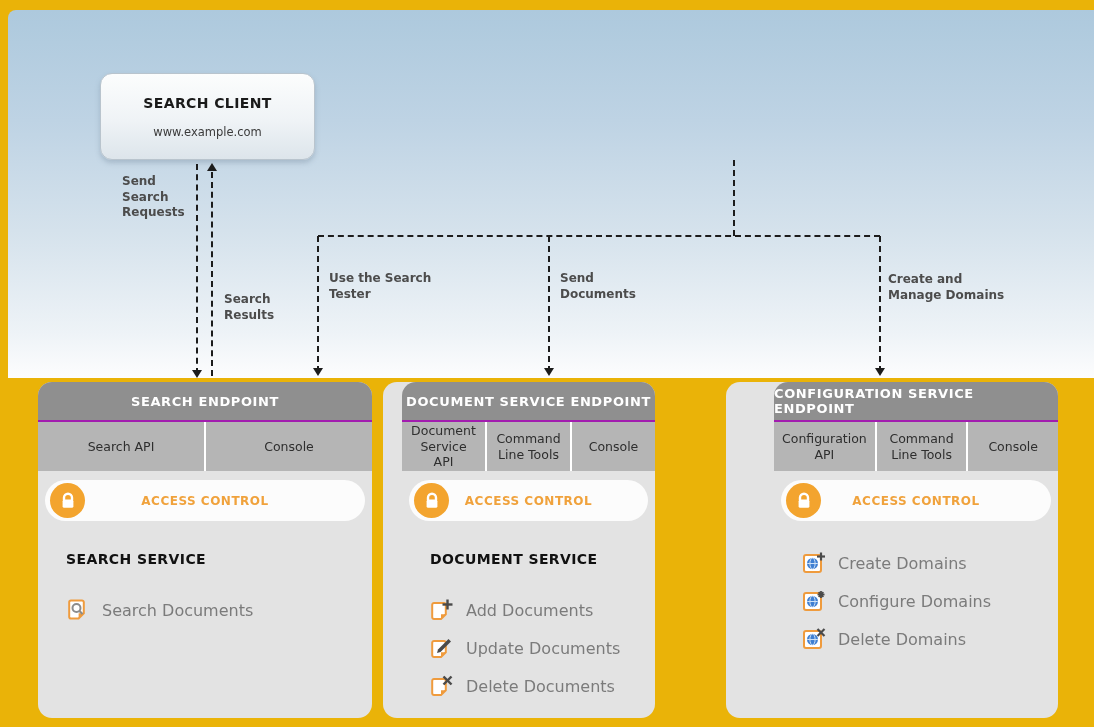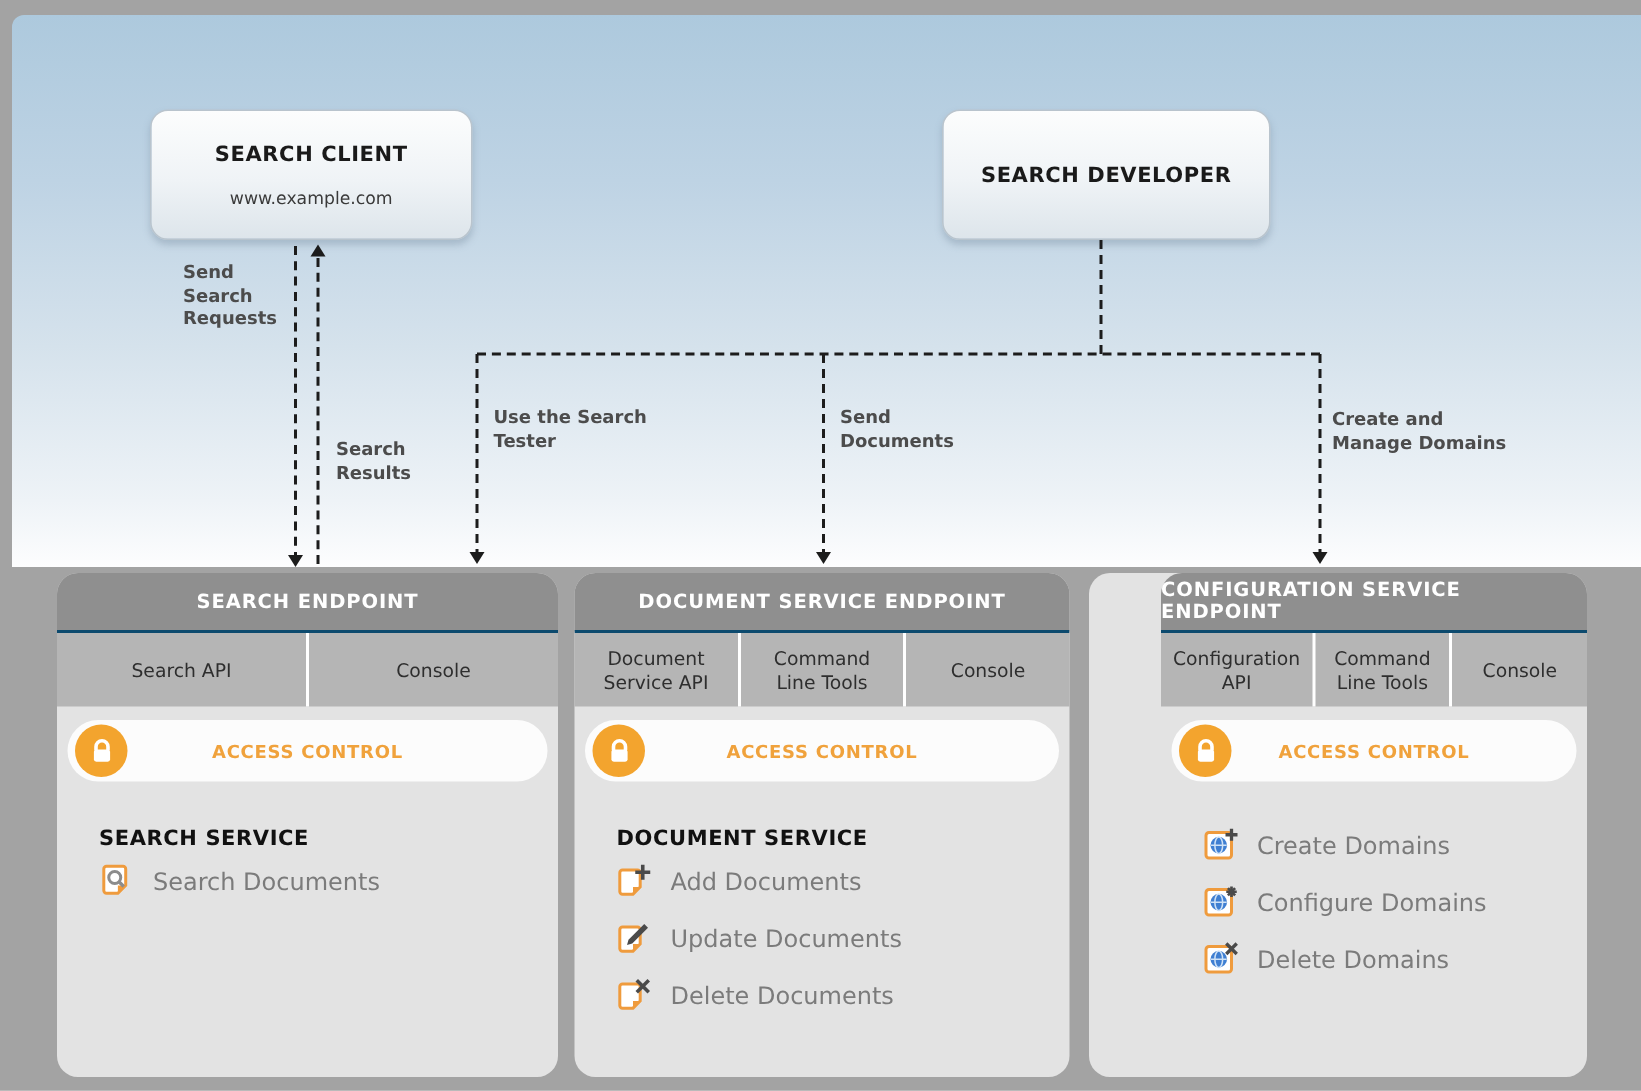--- a/index.html
+++ b/index.html
@@ -1,17 +1,17 @@
 <!DOCTYPE html>
 <html><head>
 <meta charset="utf-8">
 <style>
   * { margin:0; padding:0; box-sizing:border-box; }
   body { background:#fff; font-family:"DejaVu Sans", "Liberation Sans", sans-serif; }
-  .canvas { position:relative; width:1094px; height:727px; background:#a3a3a3; overflow:hidden; }
+  .canvas { position:relative; width:1094px; height:727px; background:#eab308; overflow:hidden; }
 
   .sky { position:absolute; left:8px; top:10px; width:1086px; height:368px;
          border-top-left-radius:8px;
          background:linear-gradient(180deg,#adc9dd 0%, #bed3e4 30%, #d5e2ec 60%, #eef3f7 88%, #fdfdfe 100%); }
 
   
   .actor { position:absolute; border-radius:12px; border:1px solid #b9c4cd;
            background:linear-gradient(180deg,#fcfdfd 0%, #eff3f6 55%, #dde5eb 100%);
            box-shadow:0 3px 5px rgba(110,130,150,.35);
            display:flex; flex-direction:column; align-items:center; justify-content:center; }
@@ -25,53 +25,50 @@
                 border-left:5px solid transparent; border-right:5px solid transparent;
                 border-top:8px solid #1c1c1c; }
   .arrow-up { position:absolute; width:0; height:0;
               border-left:5px solid transparent; border-right:5px solid transparent;
               border-bottom:8px solid #1c1c1c; }
   .conn-label { position:absolute; font-size:12px; font-weight:bold; color:#4c4c4c; line-height:1.3; }
 
   
   .panel { position:absolute; top:382px; height:336px; background:#e3e3e3; border-radius:14px; }
   .panel-header { height:40px; background:#8f8f8f; border-radius:14px 14px 0 0;
-                  border-bottom:2px solid #0c4a6e;
+                  border-bottom:2px solid #a21caf;
                   display:flex; align-items:center; justify-content:center;
                   color:#ffffff; font-size:13px; font-weight:bold; letter-spacing:.6px; }
   .tabs { display:flex; height:49px; background:#b5b5b5; }
   .tab { flex:1; display:flex; align-items:center; justify-content:center; text-align:center;
          font-size:12.5px; color:#2e2e2e; padding:0 8px; line-height:1.25; }
   .tab + .tab { border-left:2px solid #ffffff; }
   .access-bar { position:relative; margin:9px 7px 0 7px; height:41px; background:#fcfcfc;
                 border-radius:21px; display:flex; align-items:center; justify-content:center; }
   .access-label { font-size:12px; font-weight:bold; color:#f0a23c; letter-spacing:.5px; }
   .lock-circle { position:absolute; left:5px; top:3px; width:35px; height:35px; border-radius:50%;
                  background:#f3a42e; display:flex; align-items:center; justify-content:center; }
   .service { padding:30px 0 0 28px; }
-  .service-title { font-size:14px; font-weight:bold; color:#111; letter-spacing:.4px; margin-bottom:8px; }
+  .service-title { font-size:14px; font-weight:bold; color:#111; letter-spacing:.4px; margin-bottom:31px; }
   .item-row { display:flex; align-items:center; height:24px; margin-bottom:14px; }
   .item-icon { position:relative; width:24px; height:24px; flex:0 0 24px; margin-right:12px; }
   .item-label { font-size:16px; color:#7b7b7b; }
 </style>
 </head>
 <body>
 
 <div class="canvas">
 
   <div class="sky"></div>
 
   <div class="actor" style="left:100px; top:73px; width:215px; height:87px;">
     <div class="actor-title">SEARCH CLIENT</div>
     <div class="actor-sub">www.example.com</div>
   </div>
 
-  <div class="actor" style="left:628px; top:73px; width:219px; height:87px;">
-    <div class="actor-title">SEARCH DEVELOPER</div>
-  </div>
 
   <div class="vline" style="left:196px; top:164px; height:210px;"></div>
   <div class="arrow-down" style="left:192px; top:370px;"></div>
 
   <div class="vline" style="left:211px; top:172px; height:204px;"></div>
   <div class="arrow-up" style="left:207px; top:163px;"></div>
 
   <div class="vline" style="left:733px; top:160px; height:76px;"></div>
   <div class="hline" style="left:318px; top:235px; width:562px;"></div>
 
@@ -114,21 +111,21 @@
             <path d="M17.8 15.3 l-5.2 5.2 v-5.2 z" fill="#ef9b3d"></path>
             <circle cx="10.5" cy="10" r="4" fill="none" stroke="#8c8c8c" stroke-width="2"></circle>
             <line x1="13.5" y1="13" x2="16.5" y2="16" stroke="#8c8c8c" stroke-width="2.2"></line>
           </svg>
         </span>
         <span class="item-label">Search Documents</span>
       </div>
     </div>
   </div>
 
-  <div class="panel" style="left:383px; width:330px;">
+  <div class="panel" style="left:383px; width:272px;padding-left:19px;">
     <div class="panel-header">DOCUMENT SERVICE ENDPOINT</div>
     <div class="tabs">
       <div class="tab">Document Service API</div>
       <div class="tab">Command Line Tools</div>
       <div class="tab">Console</div>
     </div>
     <div class="access-bar">
       <div class="lock-circle">
         <svg width="20" height="20" viewBox="0 0 20 20">
           <path d="M6 9 v-2.2 a4 4 0 0 1 8 0 V9" stroke="#fff" stroke-width="2.4" fill="none"></path>

